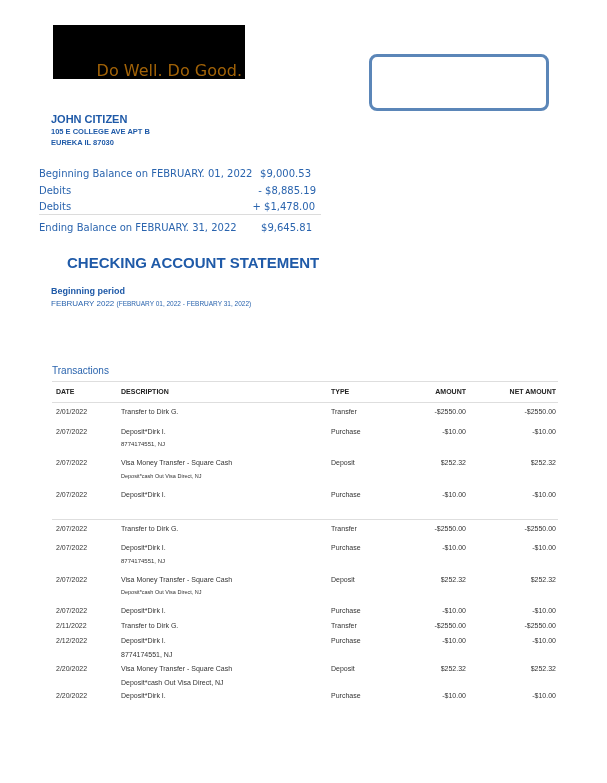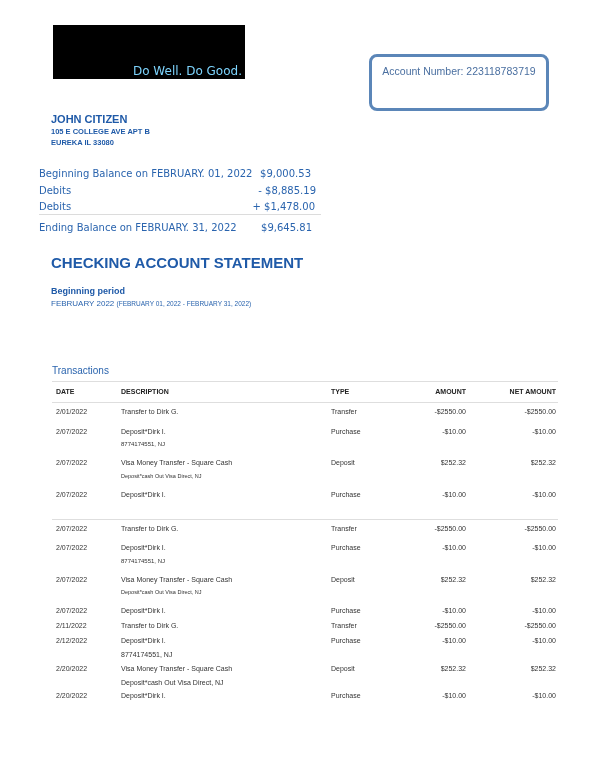--- a/index.html
+++ b/index.html
@@ -2,63 +2,62 @@
 <html><head>
 <meta charset="utf-8">
 <style>
   html, body { margin: 0; padding: 0; background: #ffffff; }
   body { width: 607px; height: 783px; position: relative; overflow: hidden; font-family: "Liberation Sans", sans-serif; }
   .abs { position: absolute; }
 
   
   .logo { left: 53px; top: 25px; width: 192px; height: 54px; background: #000000; }
   .logo-main { position: absolute; left: 3px; top: -4px; font-family: "DejaVu Sans", sans-serif; font-size: 37px; color: #2f78c8; letter-spacing: -0.5px; line-height: 46px; }
-  .logo-tag { position: absolute; right: 3px; bottom: 1px; font-family: "DejaVu Sans", sans-serif; font-size: 12px; color: #7dd3fc; line-height: 14px; }
+  .logo-tag { position: absolute; right: 3px; bottom: 1px; font-family: "DejaVu Sans", sans-serif; font-size: 16px; color: #a16207; line-height: 14px; }
 
   
   .acct-box { left: 369px; top: 54px; width: 174px; height: 44px; border: 3px solid #5b86b8; border-radius: 8px; text-align: center; color: #4a6fa0; font-size: 10.5px; line-height: 15px; padding-top: 7px; box-sizing: content-box; }
 
   
   .name { left: 51px; top: 113px; font-size: 11px; font-weight: bold; color: #1f5aa8; }
   .addr1 { left: 51px; top: 127px; font-size: 7.5px; font-weight: bold; color: #1f5aa8; }
   .addr2 { left: 51px; top: 138px; font-size: 7.5px; font-weight: bold; color: #1f5aa8; }
 
   
   .sum-row { left: 39px; width: 280px; font-family: "DejaVu Sans", sans-serif; font-size: 10px; color: #2a64ae; height: 12px; }
   .sum-row .lbl { position: absolute; left: 0; top: 0; }
   .sum-row .val { position: absolute; right: 3px; top: 0; }
   .sum-div { left: 39px; top: 214px; width: 282px; height: 1px; background: #dcdcdc; }
 
-  .title { left: 51px; top: 254px; font-size: 15px; font-weight: bold; color: #1f5aa8; }
+  .title { left: 67px; top: 254px; font-size: 15px; font-weight: bold; color: #1f5aa8; }
   .period-lbl { left: 51px; top: 286px; font-size: 9px; font-weight: bold; color: #1f5aa8; }
   .period-val { left: 51px; top: 299px; font-size: 8px; color: #2a64ae; }
   .period-val .small { font-size: 6.5px; }
 
   .tx-title { left: 52px; top: 365px; font-size: 10px; color: #2a64ae; }
   .hline { left: 52px; width: 506px; height: 1px; background: #dedede; }
 
   .th { top: 388px; font-size: 7px; font-weight: bold; color: #222; }
   .cell { font-size: 7px; color: #333; white-space: nowrap; }
   .sub { font-size: 6px; color: #333; white-space: nowrap; }
   .r { text-align: right; }
 </style>
 </head>
 <body>
 
 <div class="abs logo">
   <div class="logo-tag">Do Well. Do Good.</div>
 </div>
 
 <div class="abs acct-box">
-  <div>Account Number: 223118783719</div>
 </div>
 
 <div class="abs name">JOHN CITIZEN</div>
 <div class="abs addr1">105 E COLLEGE AVE APT B</div>
-<div class="abs addr2">EUREKA IL 33080</div>
+<div class="abs addr2">EUREKA IL 87030</div>
 
 <div class="abs sum-row" style="top:168px">
   <span class="lbl">Beginning Balance on FEBRUARY. 01, 2022</span>
   <span class="val" style="right:8px">$9,000.53</span>
 </div>
 <div class="abs sum-row" style="top:185px">
   <span class="lbl">Debits</span>
   <span class="val">- $8,885.19</span>
 </div>
 <div class="abs sum-row" style="top:201px">

